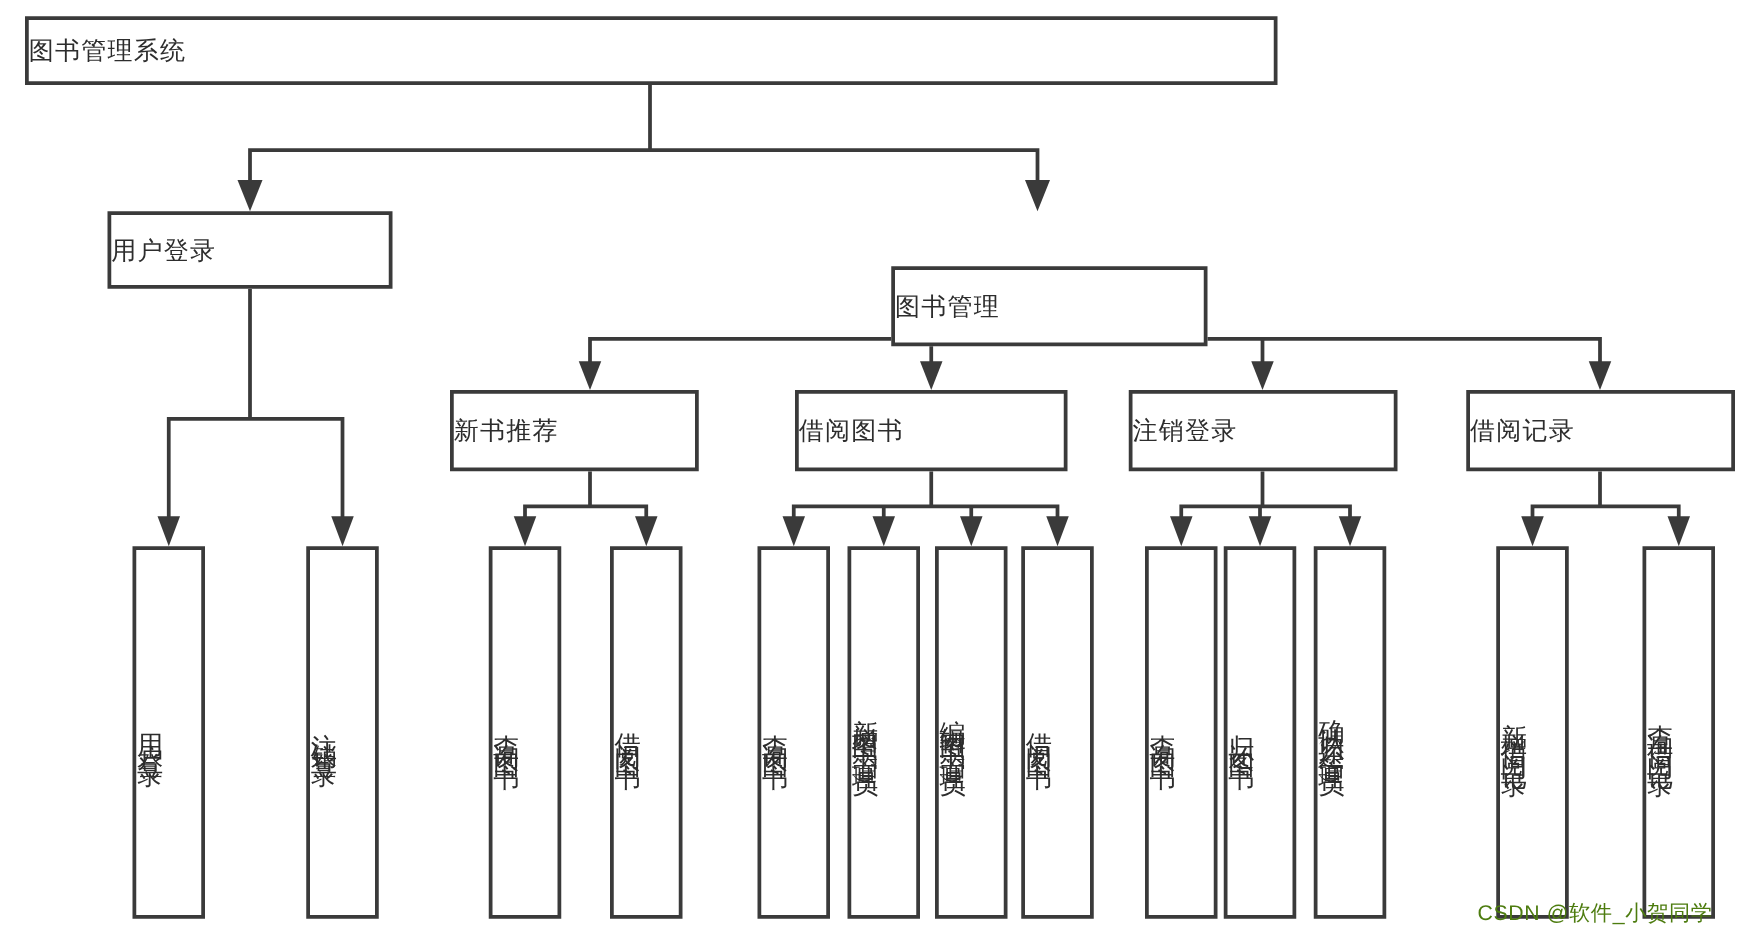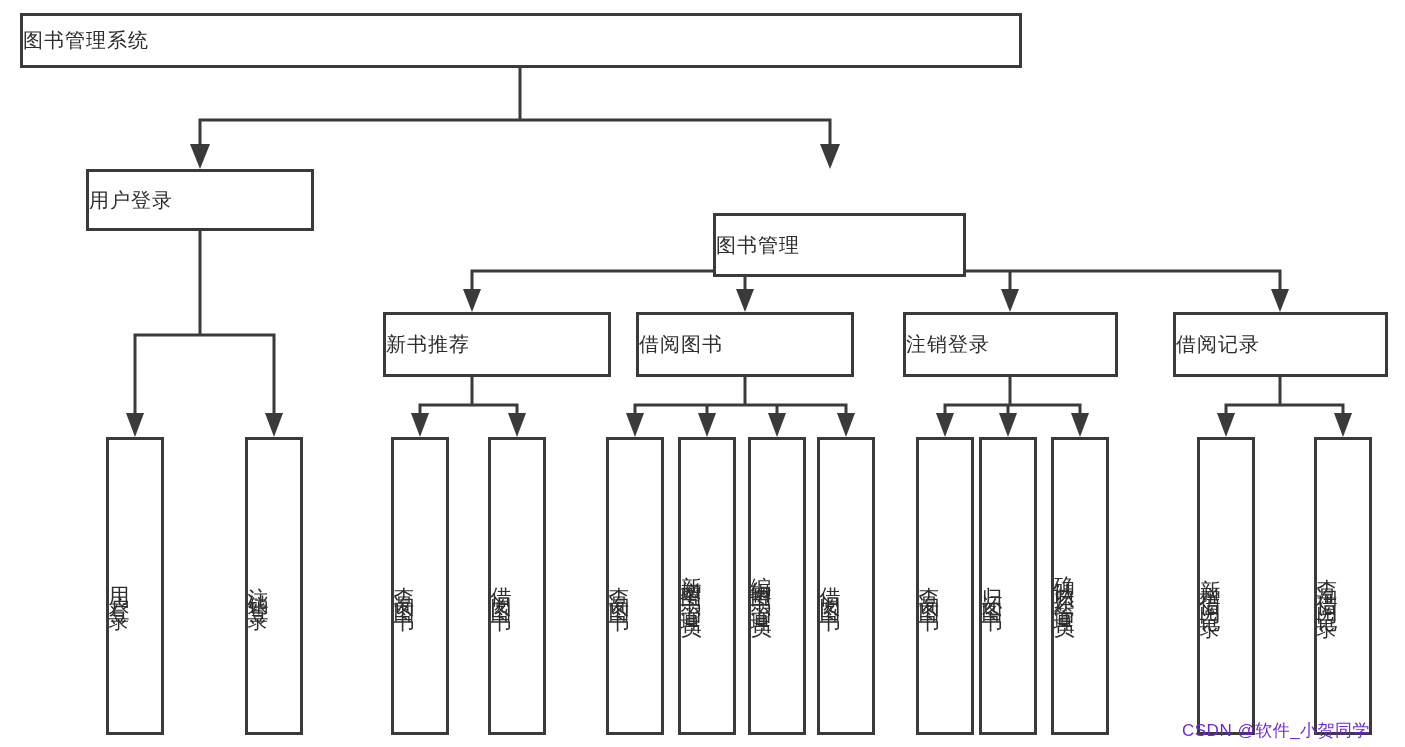--- a/index.html
+++ b/index.html
@@ -25,21 +25,21 @@
     display: flex;
     align-items: center;
     color: #2d2d2d;
     z-index: 1;
   }
   .node.h { font-size: 20px; letter-spacing: 1px; }
   .node.root  { left: 20px;   top: 13px;  width: 1002px; height: 55px; }
   .node.n-user-login { left: 86px;  top: 169px; width: 228px; height: 62px; }
   .node.n-book-mgmt  { left: 713px; top: 169px; width: 253px; height: 64px; margin-top: 44px; }
   .node.lvl2 { top: 312px; height: 65px; }
-  .node.n-new-book   { left: 383px;  width: 228px; }
+  .node.n-new-book   { left: 360px;  width: 199px; }
   .node.n-borrowing  { left: 636px;  width: 218px; }
   .node.n-current    { left: 903px;  width: 215px; }
   .node.n-records    { left: 1173px; width: 215px; }
   .node.leaf {
     top: 437px;
     width: 58px;
     height: 298px;
   }
   .leaf-text {
     writing-mode: vertical-rl;
@@ -62,21 +62,21 @@
   .l9  { left: 916px; }
   .l10 { left: 979px; }
   .l11 { left: 1051px; }
   .l12 { left: 1197px; }
   .l13 { left: 1314px; }
   .watermark {
     position: absolute;
     left: 1182px;
     top: 719px;
     font-size: 17px;
-    color: #6d28d9;
+    color: #4d7c0f;
     z-index: 2;
     white-space: nowrap;
     letter-spacing: 0.5px;
     text-align: center;
   }
 </style>
 </head>
 <body>
 
 <div class="canvas">

